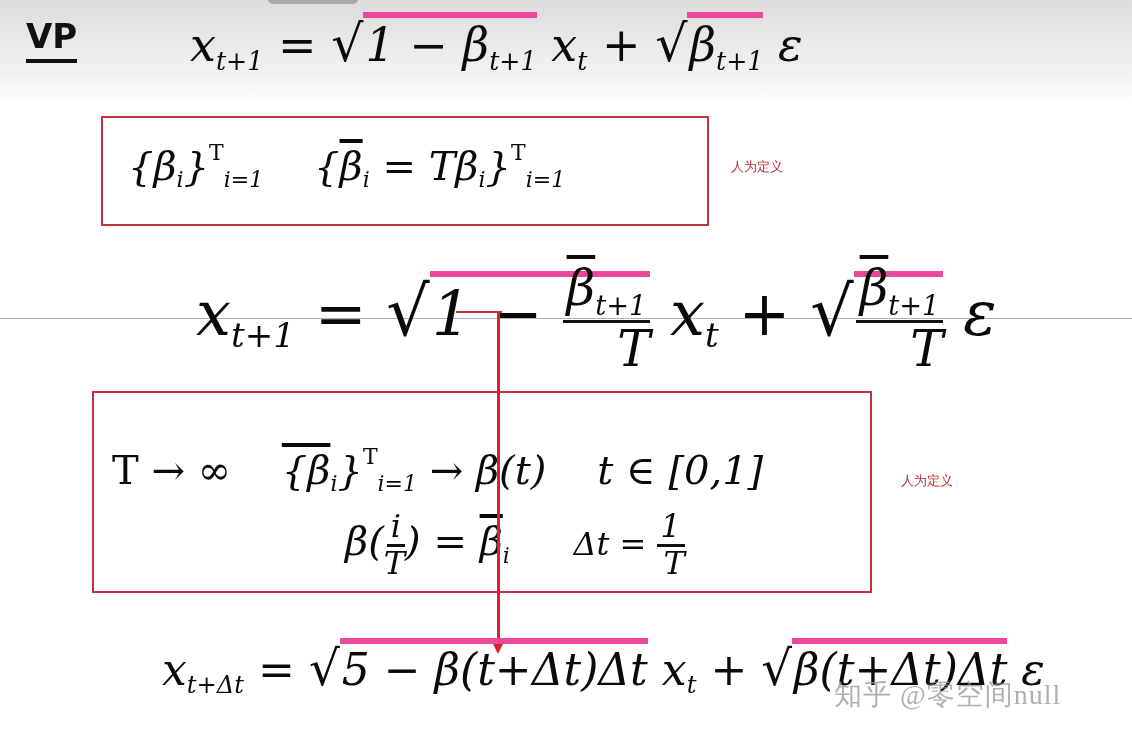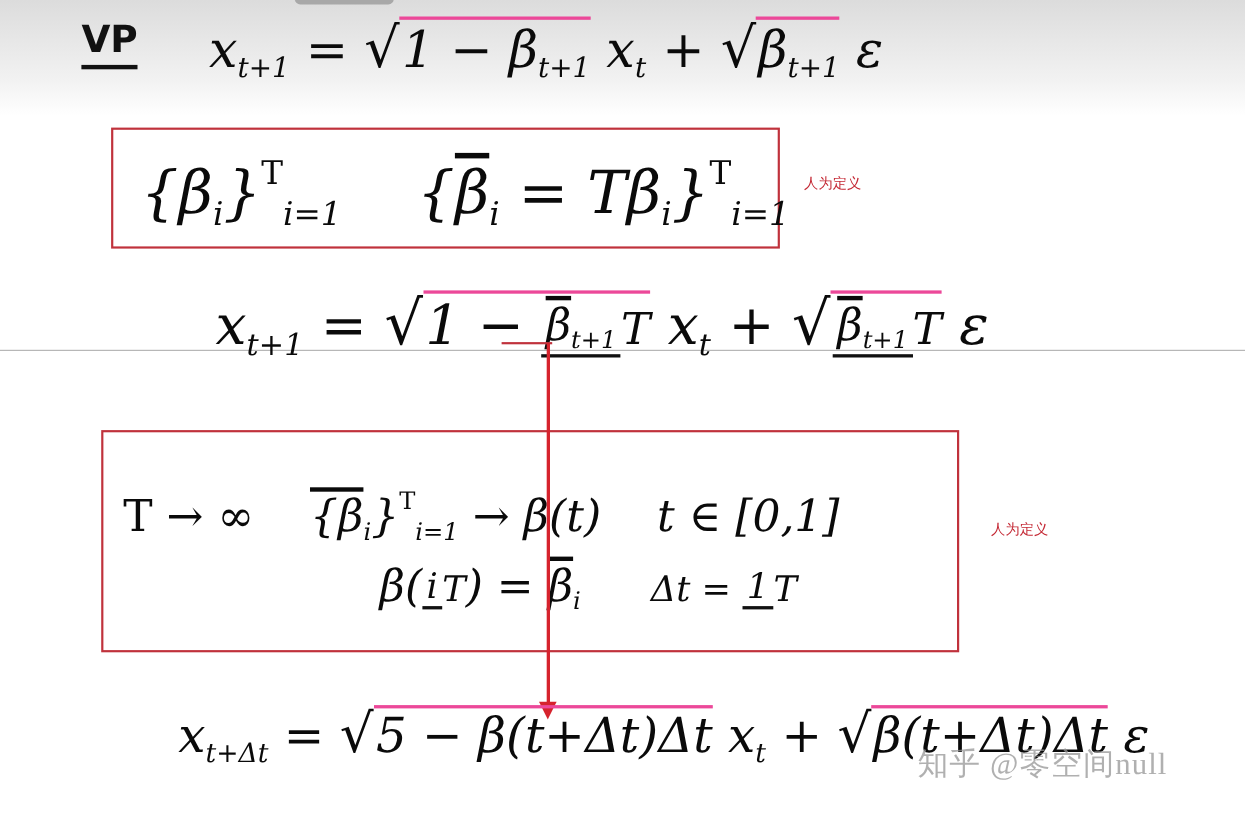--- a/index.html
+++ b/index.html
@@ -20,31 +20,31 @@
   .hline {
     position:absolute; left:0; top:318px; width:1132px; height:1px; background:#b0b0b0;
   }
   .eq {
     position:absolute; white-space:nowrap; font-style:italic;
     font-family:"DejaVu Serif", serif; color:#0a0a0a;
   }
   .eq .sub { font-size:0.55em; vertical-align:-0.35em; }
   .eq .sup { font-size:0.55em; vertical-align:0.9em; font-style:normal; }
   .bar { text-decoration:overline; }
-  .sqrt { border-top:3px solid #ec4899; padding-left:2px; }
+  .sqrt { border-top:6px solid #ec4899; padding-left:2px; }
   .rad { font-style:normal; font-size:1.1em; }
   .frac {
-    display:inline-flex; flex-direction:row; align-items:center;
+    display:inline-flex; flex-direction:column; align-items:flex-end;
     vertical-align:middle; font-size:0.8em; line-height:1.05;
   }
   .frac .num { border-bottom:3px solid #111; padding:0 4px; }
   .vp {
     position:absolute; left:26px; top:18px; font-size:34px; font-weight:bold;
     font-family:"DejaVu Sans", sans-serif; color:#111;
-    border-bottom:4px solid #111; line-height:1.1; padding-bottom:4px;margin-left:48px;
+    border-bottom:4px solid #111; line-height:1.1; padding-bottom:4px;
   }
   .box {
     position:absolute; border:2px solid #c0323c;
   }
   .note {
     position:absolute; font-family:Liberation Mono, monospace; font-size:13px; color:#c42834;
   }
   .arrow-line {
     position:absolute; left:497px; top:312px; width:3px; height:330px; background:#d6232d;
   }
@@ -73,28 +73,28 @@
   <span>x</span><span class="sub">t+1</span>
   <span>=</span>
   <span class="rad">√</span><span class="sqrt"><span>1 − β</span><span class="sub">t+1</span></span>
   <span>x</span><span class="sub">t</span>
   <span>+</span>
   <span class="rad">√</span><span class="sqrt"><span>β</span><span class="sub">t+1</span></span>
   <span>ε</span>
 </div>
 
 <div class="box" style="left:101px; top:116px; width:604px; height:106px;"></div>
-<div class="eq" style="left:128px; top:140px; font-size:54px;">
+<div class="eq" style="left:128px; top:140px; font-size:40px;">
   <span>{β</span><span class="sub">i</span><span>}</span><span class="sup">T</span><span class="sub">i=1</span>
   &nbsp;&nbsp;
   <span>{</span><span class="bar">β</span><span class="sub">i</span><span> = Tβ</span><span class="sub">i</span><span>}</span><span class="sup">T</span><span class="sub">i=1</span>
 </div>
 <div class="note" style="left:731px; top:158px;">人为定义</div>
 
-<div class="eq" style="left:196px; top:262px; font-size:50px;">
+<div class="eq" style="left:196px; top:262px; font-size:62px;">
   <span>x</span><span class="sub">t+1</span>
   <span>=</span>
   <span class="rad">√</span><span class="sqrt"><span>1 − </span><span class="frac">
         <span class="num"><span class="bar">β</span><span class="sub">t+1</span></span>
         <span>T</span>
       </span></span>
   <span>x</span><span class="sub">t</span>
   <span>+</span>
   <span class="rad">√</span><span class="sqrt"><span class="frac">
         <span class="num"><span class="bar">β</span><span class="sub">t+1</span></span>

